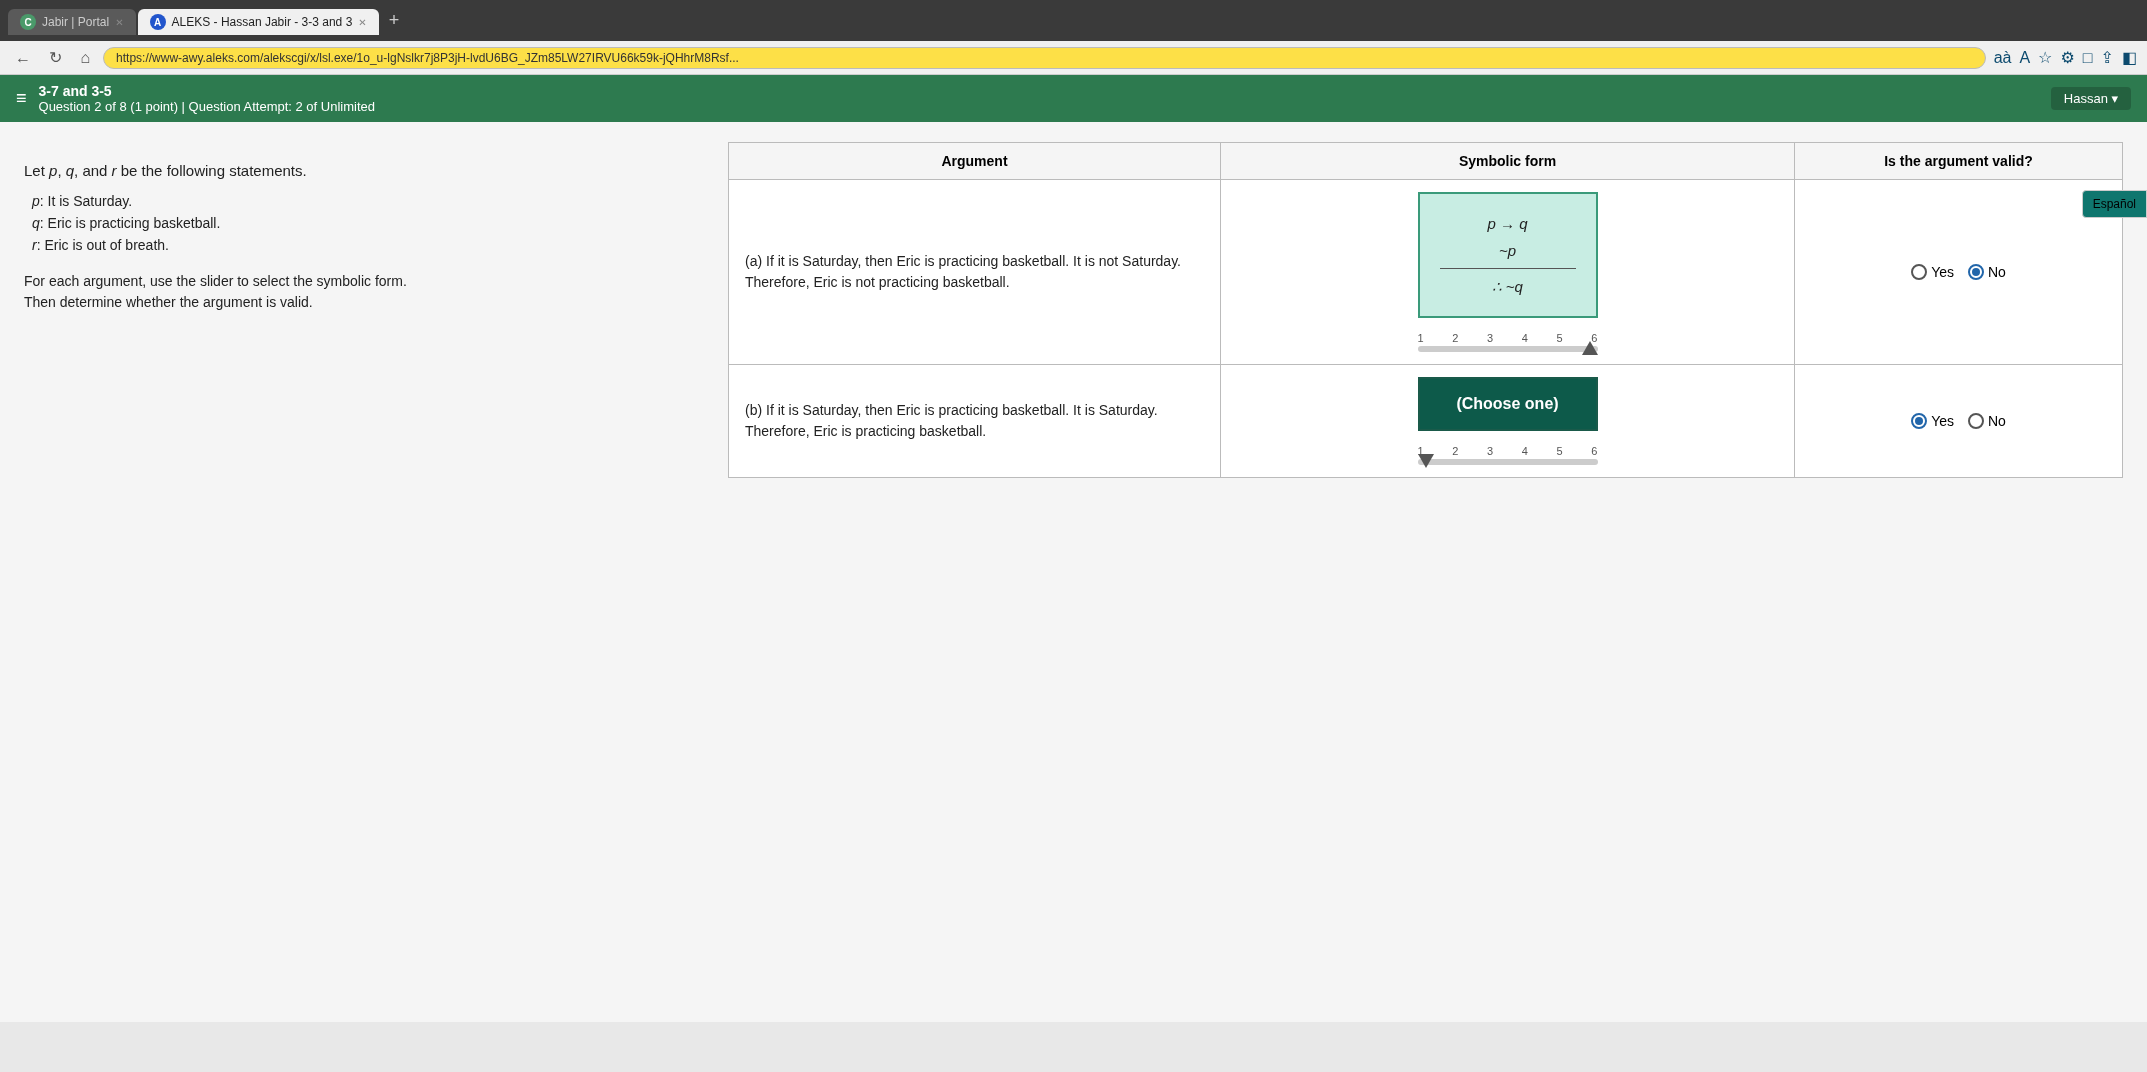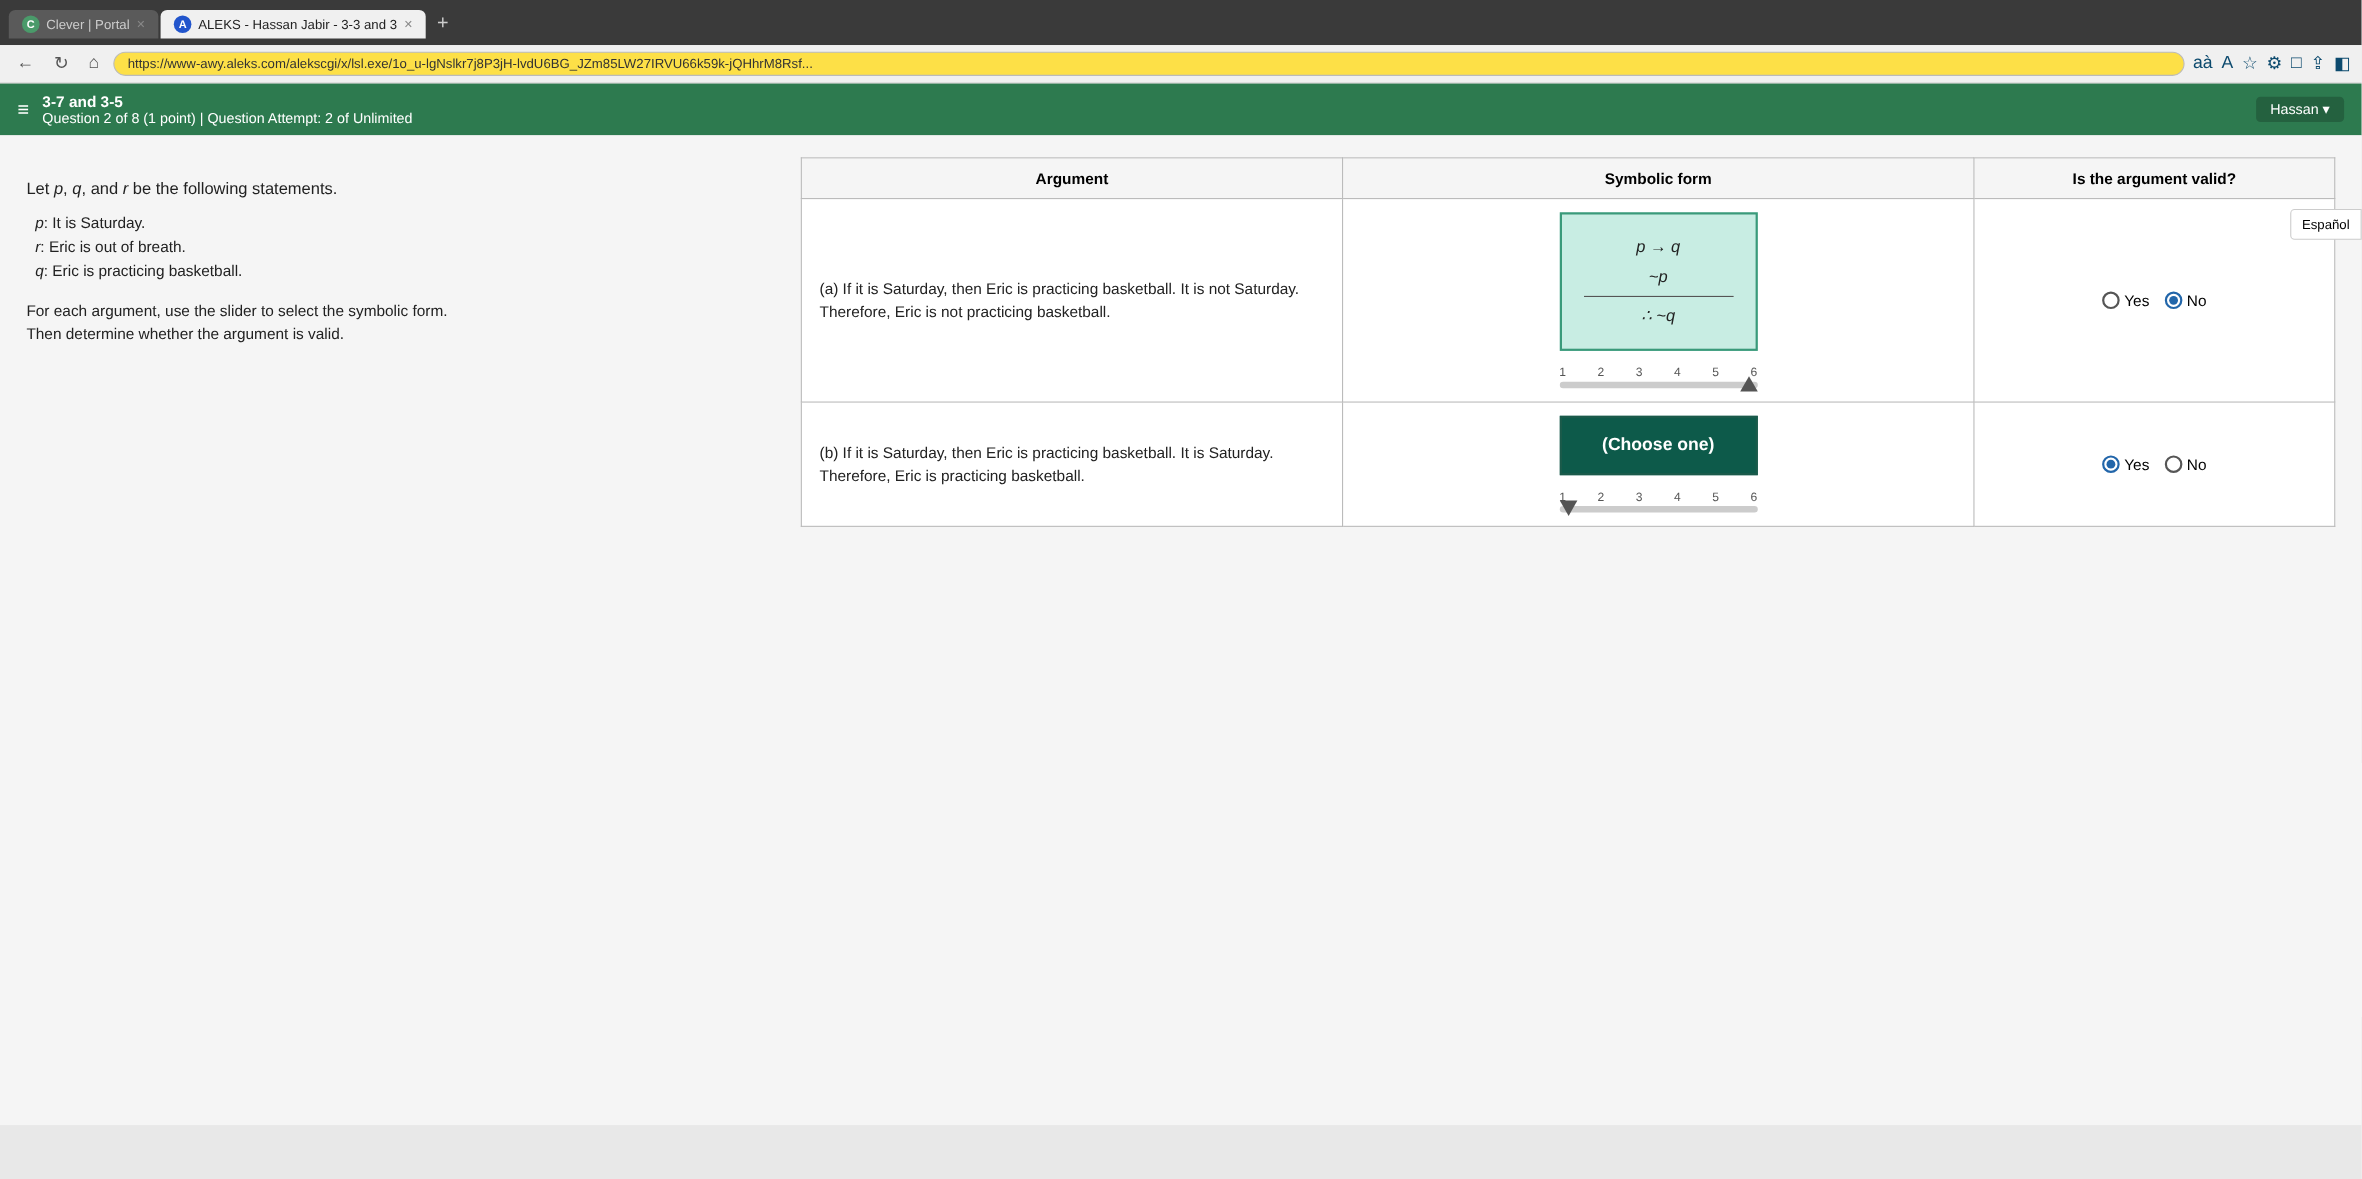--- a/index.html
+++ b/index.html
@@ -280,36 +280,36 @@
       height: 8px;
       border-radius: 50%;
       background: #2266aa;
     }
 
     
     .espanol-btn {
       position: fixed;
       right: 0;
       top: 190px;
-      background: #ffffff;
+      background: #0f766e;
       border: 1px solid #ccc;
       padding: 6px 10px;
       font-size: 12px;
       cursor: pointer;
       border-radius: 4px 0 0 4px;
     }
   </style>
 </head>
 <body>
 
 <div class="browser-chrome">
   <div class="browser-tabs">
     <div class="tab">
       <span style="background:#4a9a6a;color:white;border-radius:50%;width:16px;height:16px;display:inline-flex;align-items:center;justify-content:center;font-size:10px;font-weight:bold;">C</span>
-      <span>Clever | Portal</span>
+      <span>Jabir | Portal</span>
       <span class="tab-close">✕</span>
     </div>
     <div class="tab active">
       <span style="background:#2255cc;color:white;border-radius:50%;width:16px;height:16px;display:inline-flex;align-items:center;justify-content:center;font-size:10px;font-weight:bold;">A</span>
       <span>ALEKS - Hassan Jabir - 3-3 and 3</span>
       <span class="tab-close">✕</span>
     </div>
     <div style="color:#ccc;font-size:18px;padding:4px 8px;cursor:pointer;">+</div>
   </div>
 </div>
@@ -348,24 +348,24 @@
 <div class="main-content">
 
   <div class="left-panel">
     <p class="intro-text">
       Let <em>p</em>, <em>q</em>, and <em>r</em> be the following statements.
     </p>
     <p class="statement">
       <em>p</em>: It is Saturday.
     </p>
     <p class="statement">
-      <em>r</em>: Eric is out of breath.
+      <em>q</em>: Eric is practicing basketball.
     </p>
     <p class="statement">
-      <em>q</em>: Eric is practicing basketball.
+      <em>r</em>: Eric is out of breath.
     </p>
     <p class="instructions">
       For each argument, use the slider to select the symbolic form.<br>
       Then determine whether the argument is valid.
     </p>
   </div>
 
   <div class="right-panel">
     <table class="argument-table">
       <thead>

